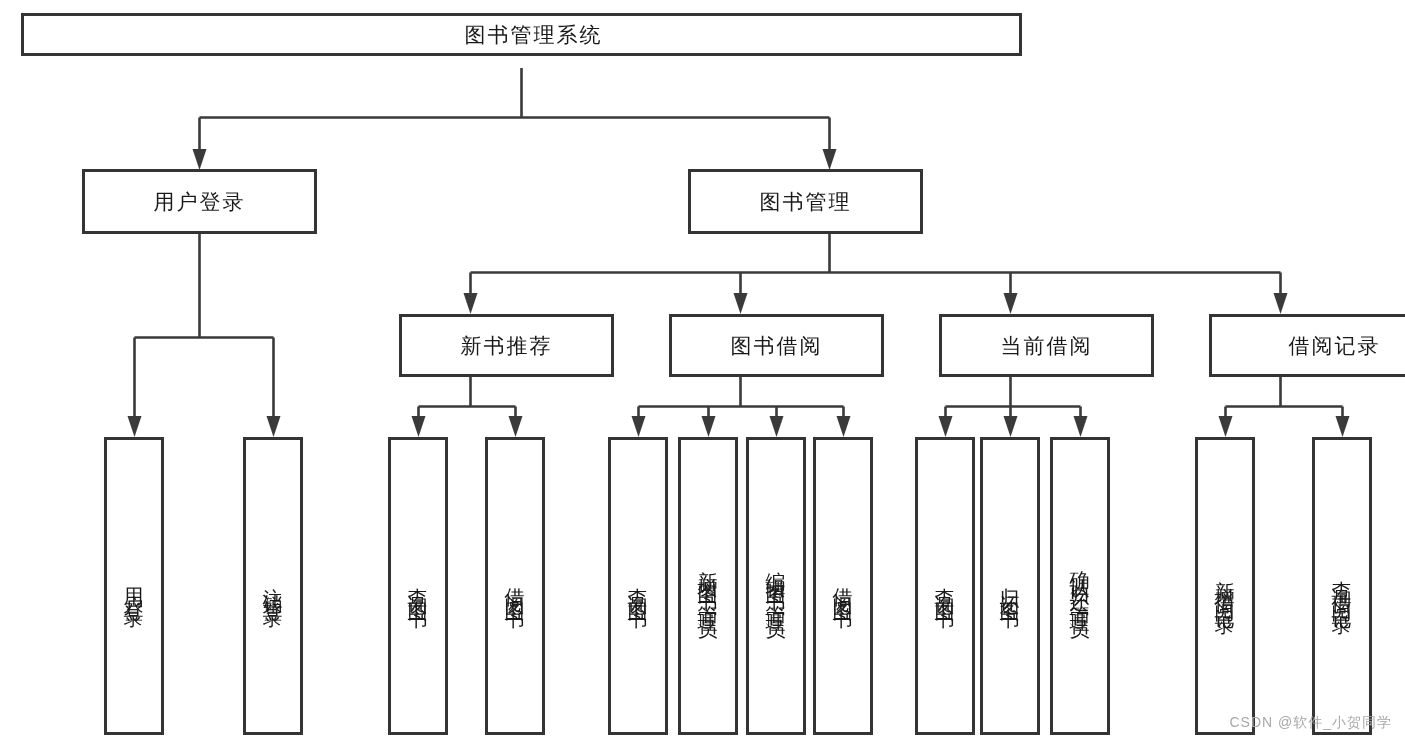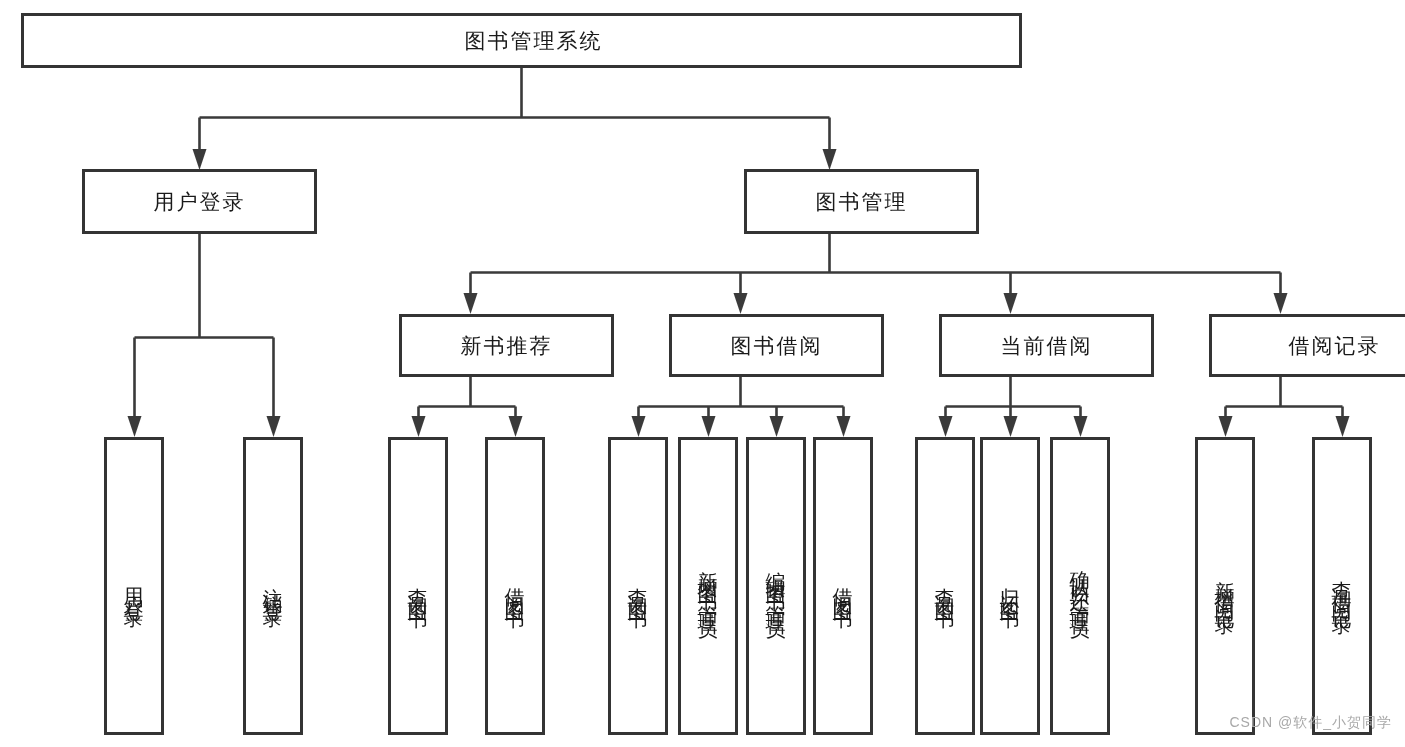--- a/index.html
+++ b/index.html
@@ -28,21 +28,21 @@
     align-items: center;
     justify-content: center;
     line-height: 1;
   }
   .h-node {
     font-size: 21px;
     letter-spacing: 2px;
   }
   .root-node {
     left: 21px; top: 13px;
-    width: 1001px; height: 55px; padding-left: 24px;
+    width: 1001px; height: 43px; padding-left: 24px;
   }
   .l2-node {
     top: 169px;
     width: 235px; height: 65px;
   }
   .l3-node {
     top: 314px;
     width: 215px; height: 63px; margin-left: 36px;
   }
   .leaf-node {
@@ -105,21 +105,21 @@
       <polygon points="1003.5,416 1017.5,416 1010.5,437"></polygon>
       <polygon points="1073.5,416 1087.5,416 1080.5,437"></polygon>
       <polygon points="1218.5,416 1232.5,416 1225.5,437"></polygon>
       <polygon points="1335.5,416 1349.5,416 1342.5,437"></polygon>
     </g>
   </svg>
 
   <div class="node h-node root-node">图书管理系统</div>
 
   <div class="node h-node l2-node" style="left:82px;">用户登录</div>
-  <div class="node h-node l2-node" style="left:744px;">图书管理</div>
+  <div class="node h-node l2-node" style="left:688px;">图书管理</div>
 
   <div class="node h-node l3-node" style="left:363px;">新书推荐</div>
   <div class="node h-node l3-node" style="left:903px;">当前借阅</div>
   <div class="node h-node l3-node" style="left:633px;">图书借阅</div>
   <div class="node h-node l3-node" style="left:1173px;padding-left:36px;">借阅记录</div>
 
   <div class="node leaf-node" style="left:104px;">用户登录</div>
   <div class="node leaf-node" style="left:243px;">注销登录</div>
 
   <div class="node leaf-node" style="left:388px;">查询图书</div>

